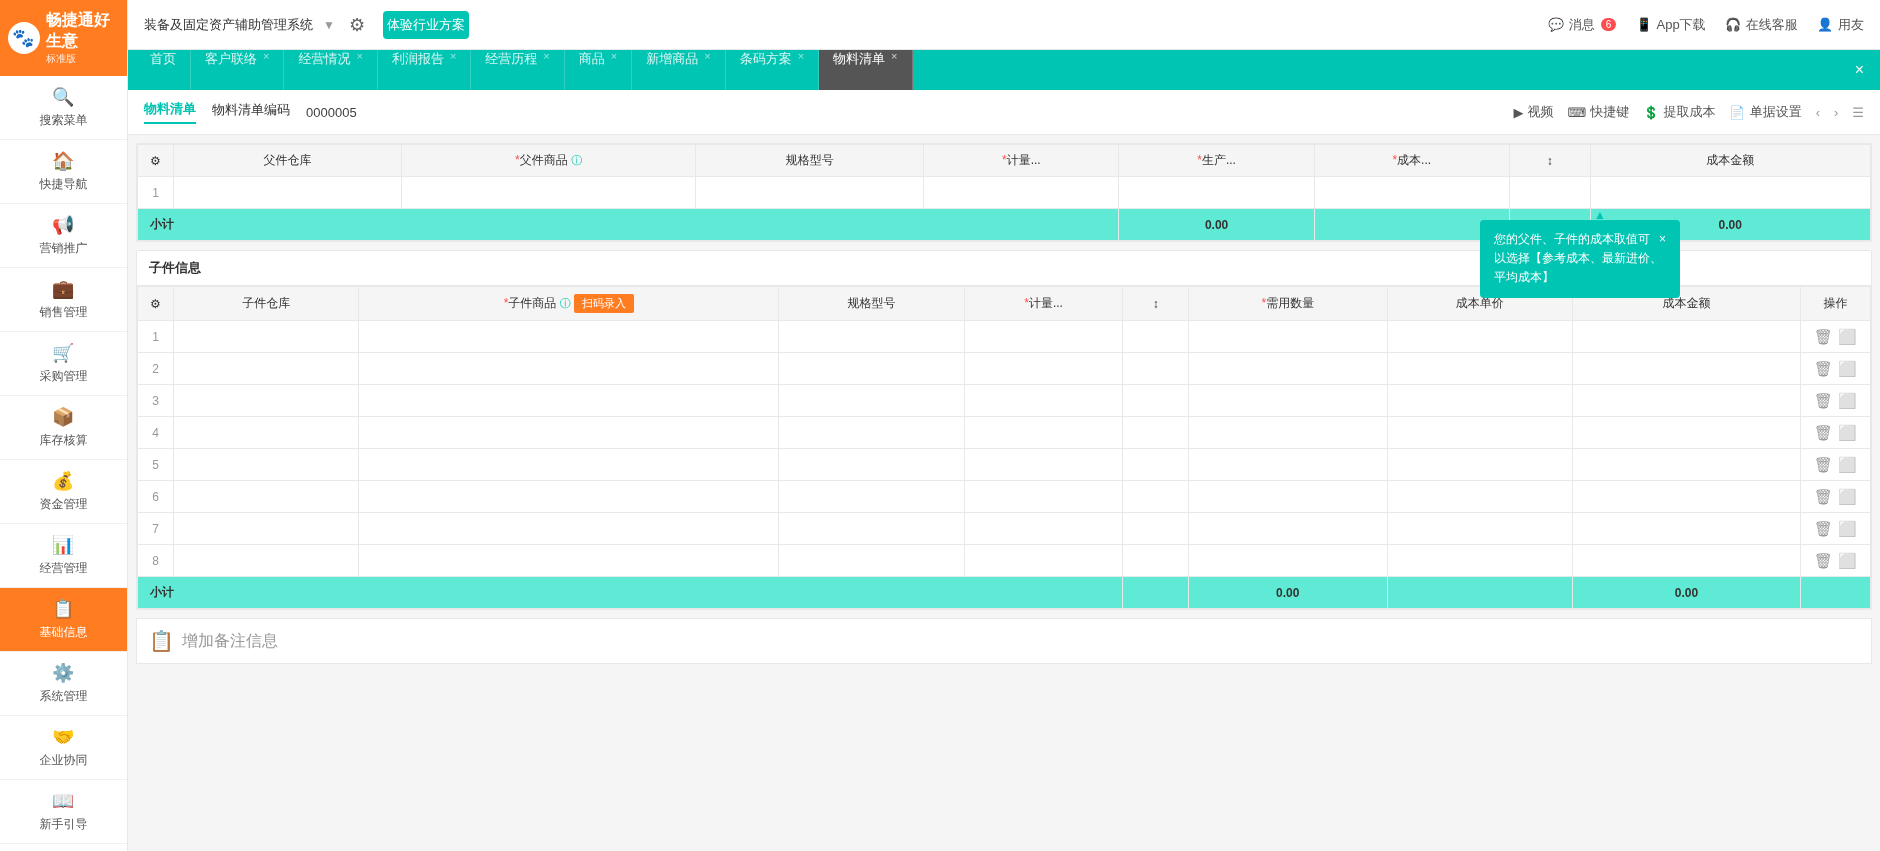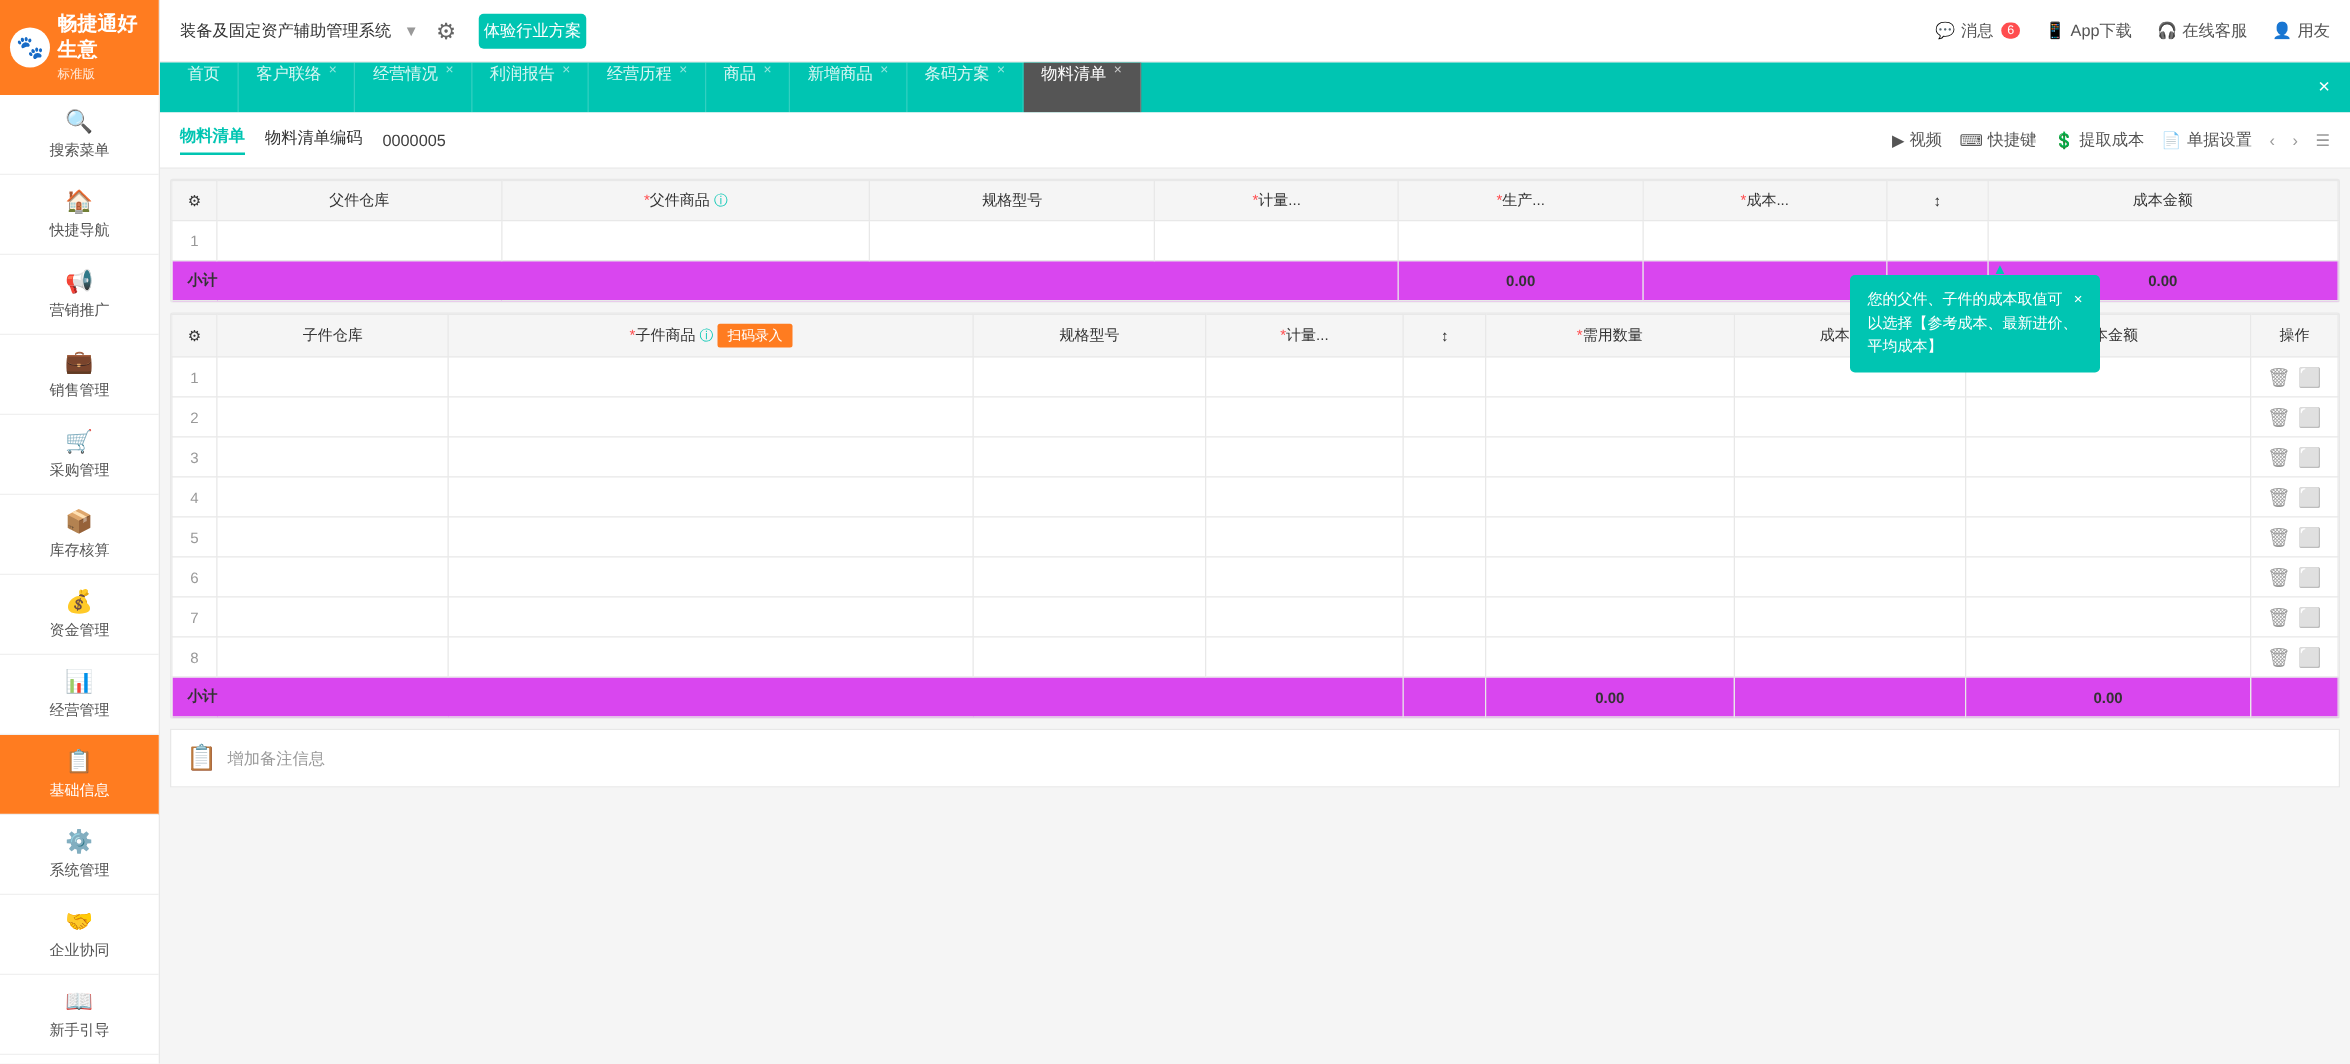--- a/index.html
+++ b/index.html
@@ -234,21 +234,21 @@
       white-space: nowrap;
     }
     .data-table td {
       border: 1px solid #e8e8e8;
       padding: 6px 8px;
       text-align: center;
       height: 32px;
       background: #fff;
     }
     .data-table tr.subtotal-row td {
-      background: #d946ef;
+      background: #5eead4;
       font-weight: bold;
       color: #333;
     }
     .th-required { color: #ff4d4f; }
     .gear-th { width: 36px; }
 
     
     .scan-btn {
       background: #ff7c20;
       color: #fff;
@@ -298,21 +298,21 @@
     .bottom-bar {
       background: #fff;
       margin: 8px 8px;
       border: 1px solid #e8e8e8;
       padding: 10px 12px;
       display: flex;
       align-items: center;
       gap: 8px;
     }
     .bottom-icon { font-size: 20px; color: #00c5b2; }
-    .bottom-text { font-size: 13px; color: #999; }
+    .bottom-text { font-size: 16px; color: #999; }
 
     
     .row-num { color: #999; text-align: center; }
 
     
     .content-wrapper {
       position: relative;
     }
 
     .col-cost-amount { min-width: 80px; }
@@ -523,20 +523,21 @@
               <td>0.00</td>
               <td></td>
               <td></td>
               <td>0.00</td>
             </tr>
           </tbody>
         </table>
       </div>
 
       <div class="section" style="margin-top:8px;">
+        <div class="section-title">子件信息</div>
         <table class="data-table">
           <thead>
             <tr>
               <th class="gear-th">⚙</th>
               <th>子件仓库</th>
               <th>
                 <span class="th-required">*</span>子件商品
                 <span style="color:#00c5b2;font-size:11px;">ⓘ</span>
                 <button class="scan-btn">扫码录入</button>
               </th>

